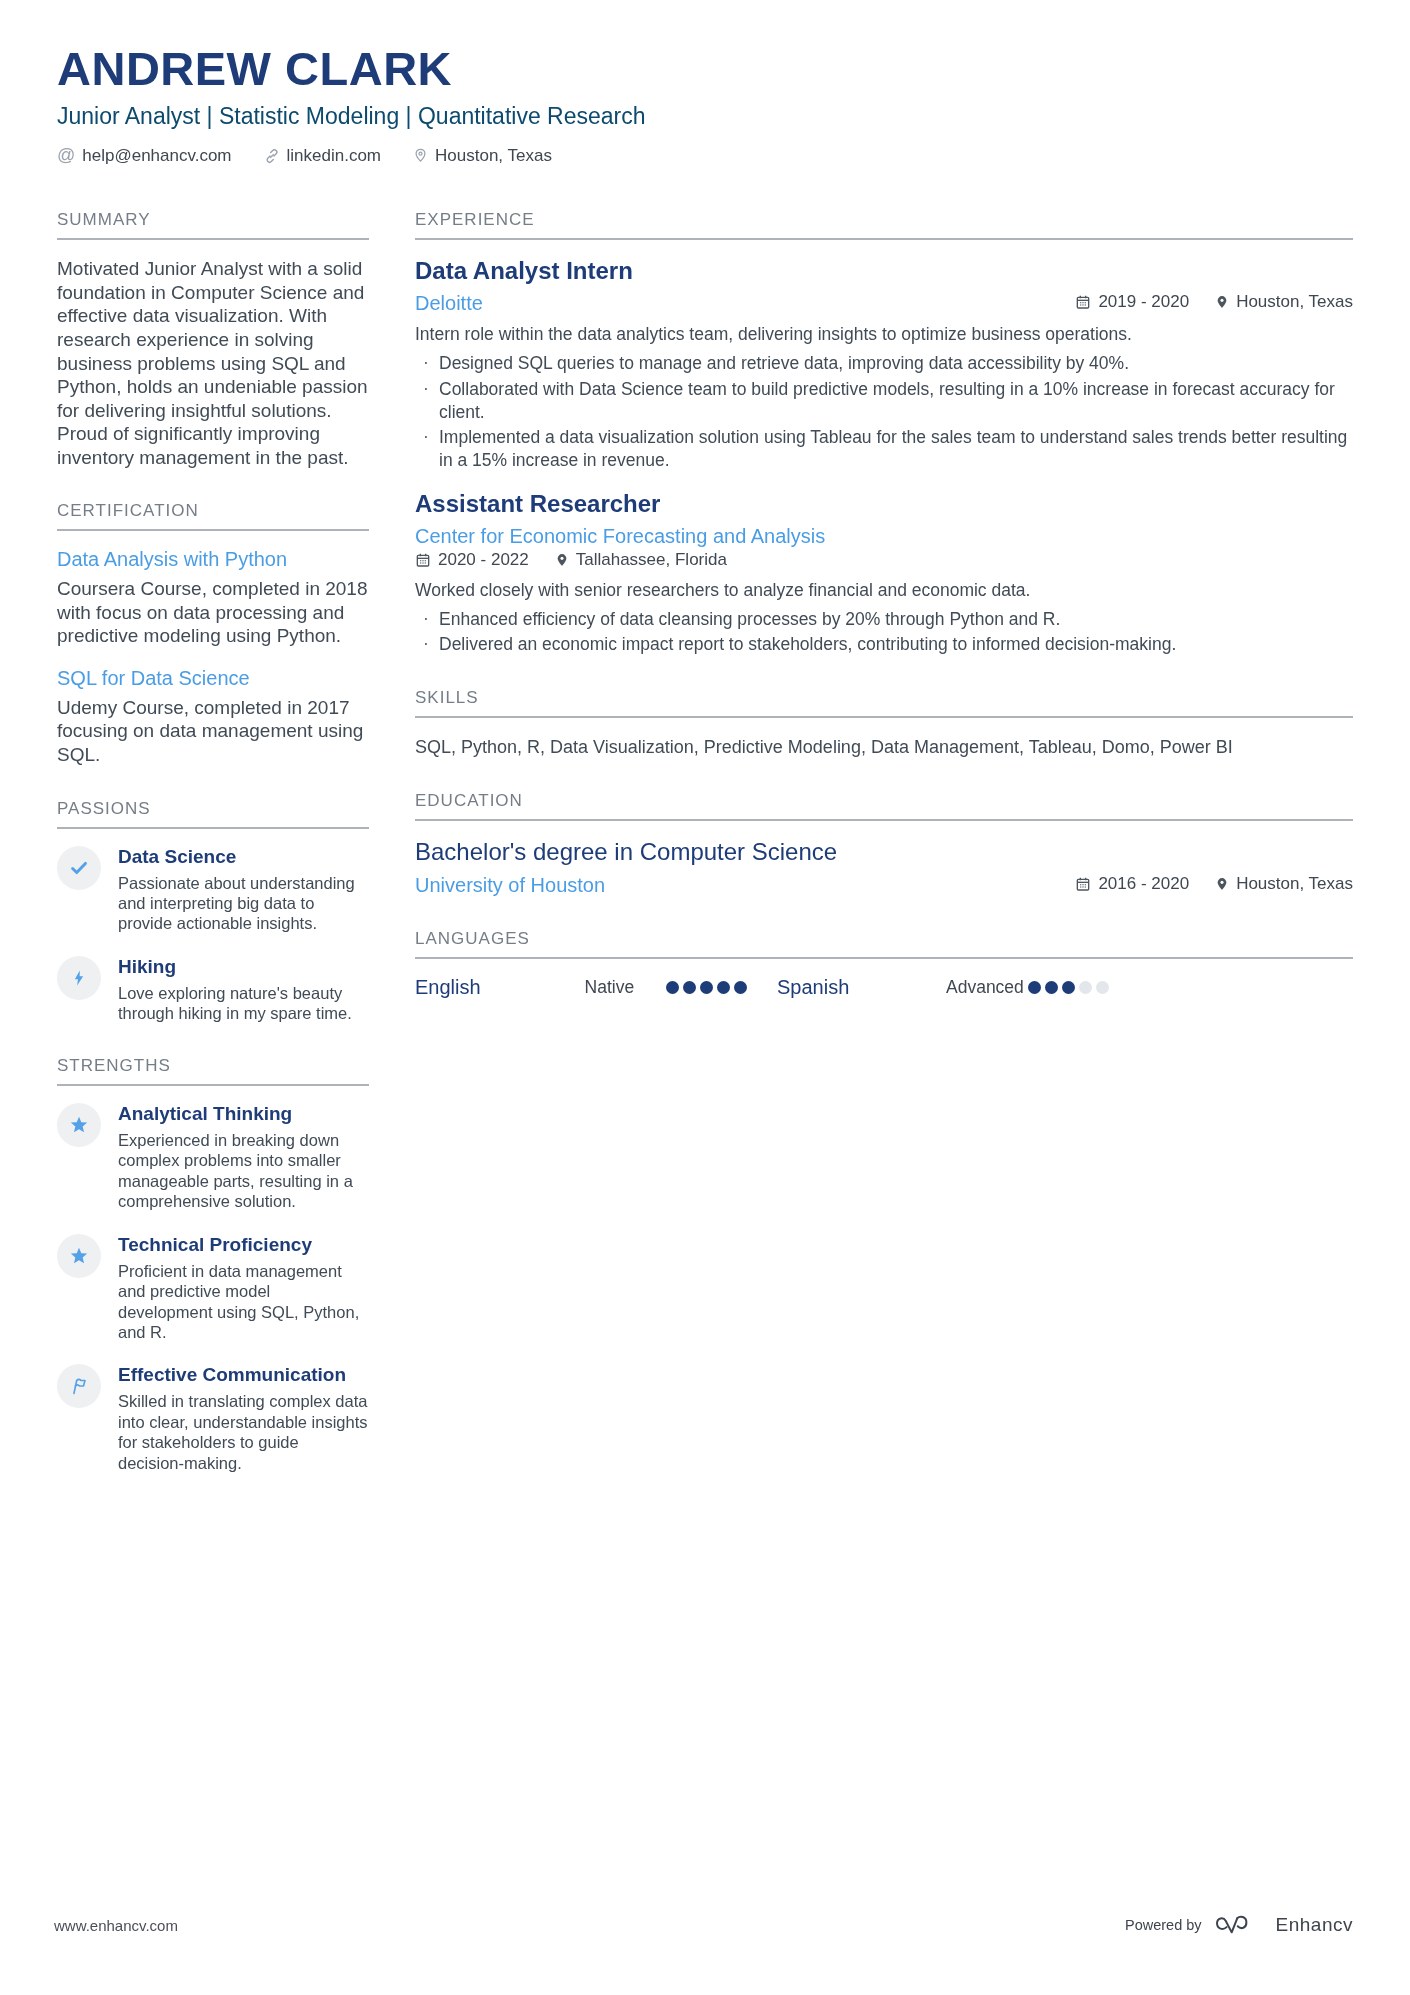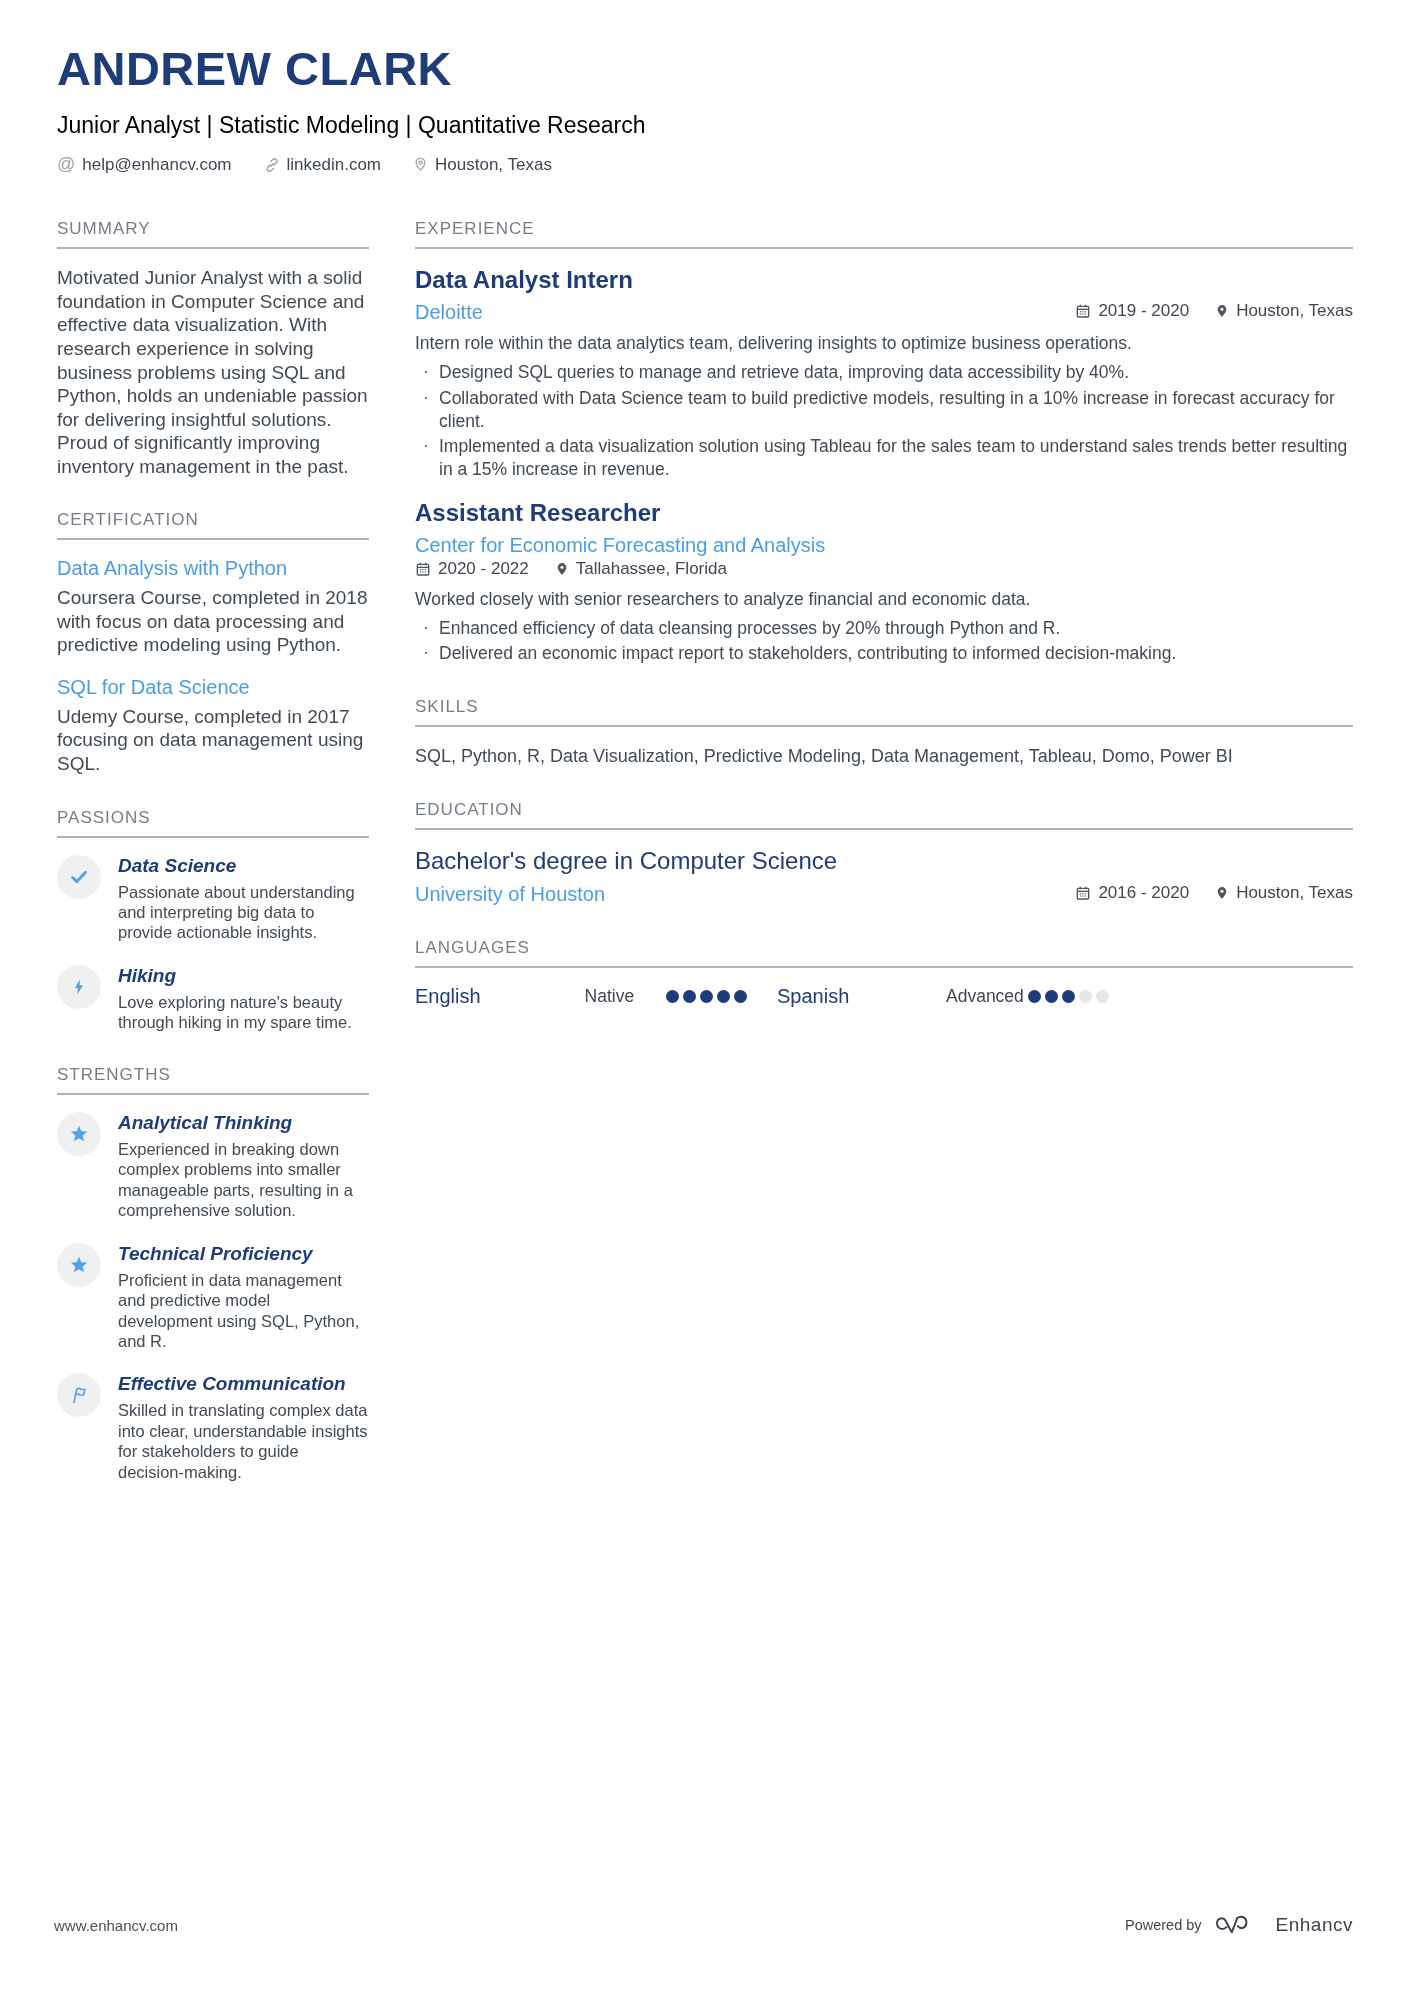--- a/index.html
+++ b/index.html
@@ -3,21 +3,21 @@
 <meta charset="utf-8">
 <style>
   * { margin:0; padding:0; box-sizing:border-box; }
   html,body { background:#ffffff; }
   body { font-family:"Liberation Sans","DejaVu Sans",sans-serif; color:#414b56; }
   .page { width:1410px; height:1995px; position:relative; background:#ffffff; overflow:hidden; }
 
   
   .header { padding:44px 57px 0 57px; }
   .name { font-size:47px; font-weight:600; color:#1e3c78; letter-spacing:.5px; line-height:1.05; }
-  .title { font-size:23px; color:#000000; margin-top:19px; font-weight:400; }
+  .title { font-size:23px; color:#0c4a6e; margin-top:10px; font-weight:400; }
   .contact-row { display:flex; align-items:center; gap:32px; margin-top:15px; font-size:17px; color:#3f4751; }
   .contact-item { display:flex; align-items:center; gap:7px; }
   .contact-item .cicon { color:#9aa2ac; display:flex; align-items:center; }
   .at-glyph { font-size:18px; color:#9aa2ac; }
 
   
   .columns { display:flex; gap:46px; padding:0 57px; margin-top:44px; }
   .col-left { width:312px; flex:none; }
   .col-right { flex:1; min-width:0; }
 
@@ -28,21 +28,21 @@
   .body-text { font-size:19px; line-height:1.24; color:#414b56; }
 
   
   .cert-item { margin-bottom:19px; }
   .cert-title { font-size:20px; color:#4a9de4; margin-bottom:6px; font-weight:400; }
 
   
   .pitem { display:flex; gap:17px; margin-bottom:22px; }
   .pitem-icon { width:44px; height:44px; border-radius:50%; background:#eef0f2; flex:none;
     display:flex; align-items:center; justify-content:center; color:#55a1e8; }
-  .pitem-title { font-size:19px; font-weight:600; color:#1e3c78; margin-bottom:5px;font-style:italic; }
+  .pitem-title { font-size:19px; font-weight:600; color:#1e3c78; margin-bottom:5px; }
   .pitem-desc { font-size:16.5px; line-height:1.24; color:#414b56; }
 
   
   .job-title { font-size:24px; font-weight:600; color:#1e3c78; margin-bottom:7px; }
   .company-row { display:flex; justify-content:space-between; align-items:baseline; margin-bottom:8px; }
   .company { font-size:20px; color:#4a9de4; font-weight:400; }
   .meta-group { display:flex; gap:26px; align-items:center; }
   .meta { display:flex; gap:7px; align-items:center; font-size:17px; color:#3f4751; }
   .meta .micon { color:#4d555e; display:flex; align-items:center; }
   .entry-summary { font-size:17.5px; line-height:1.3; margin-bottom:6px; }

